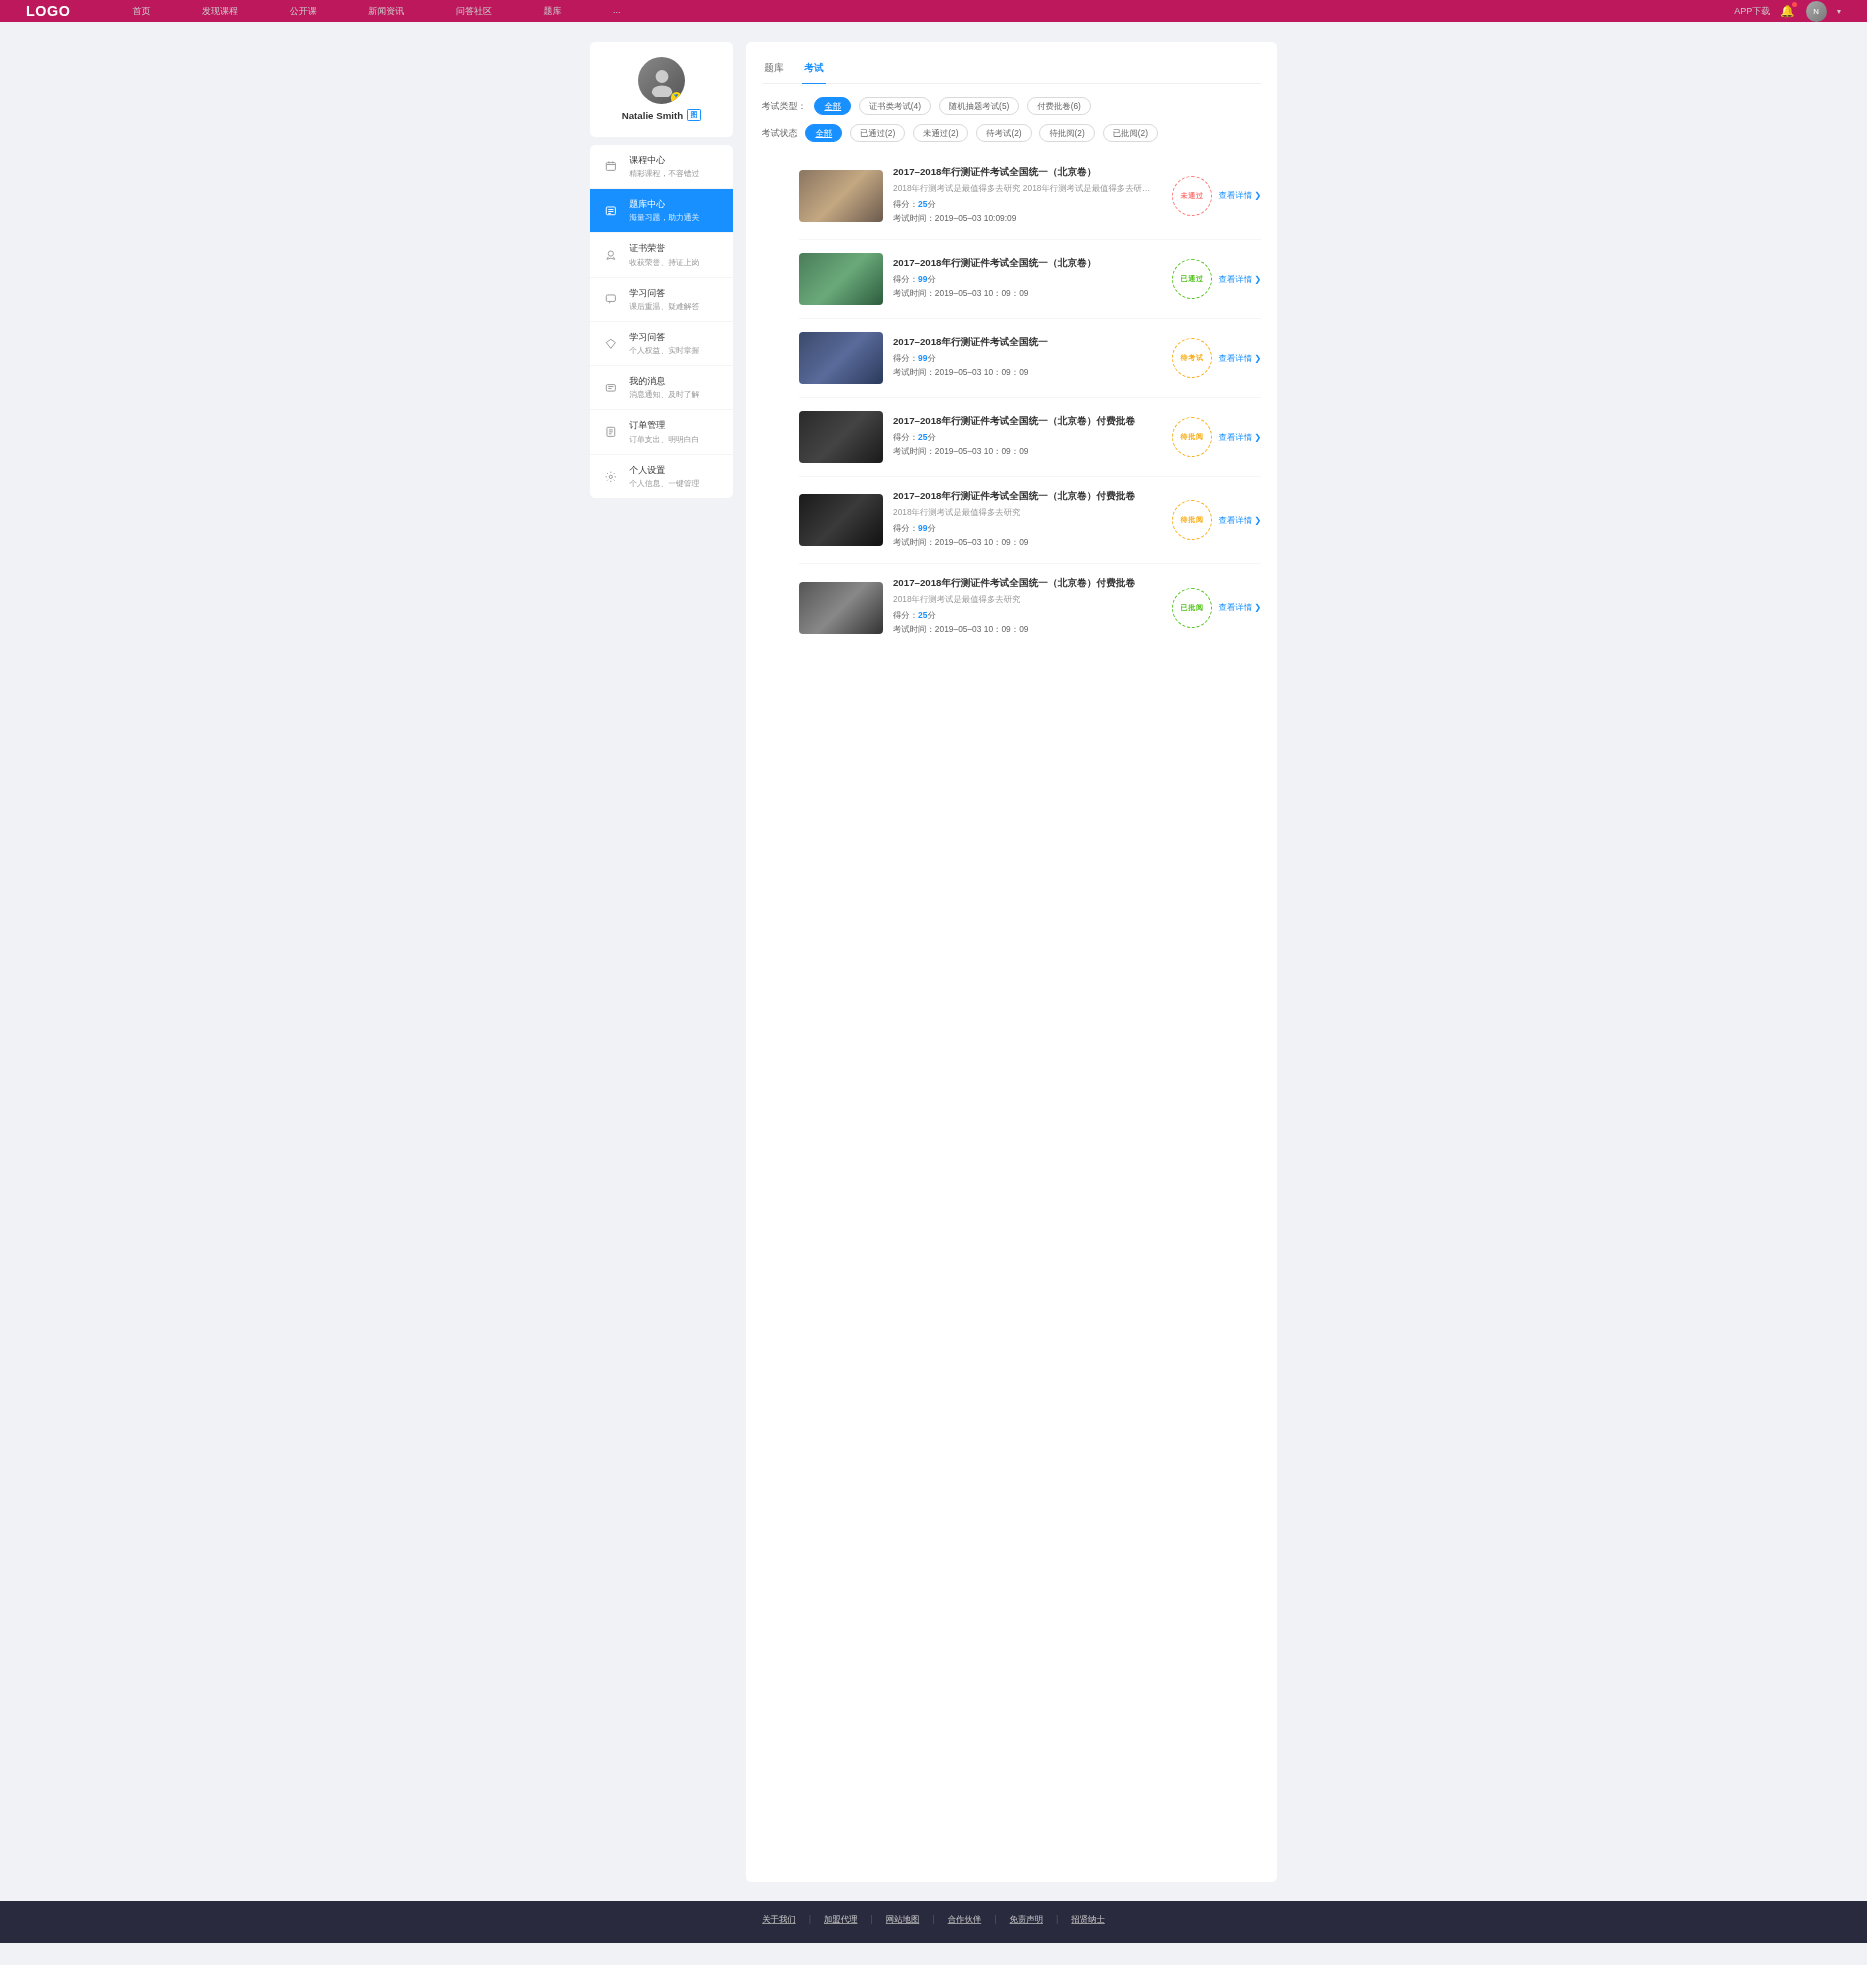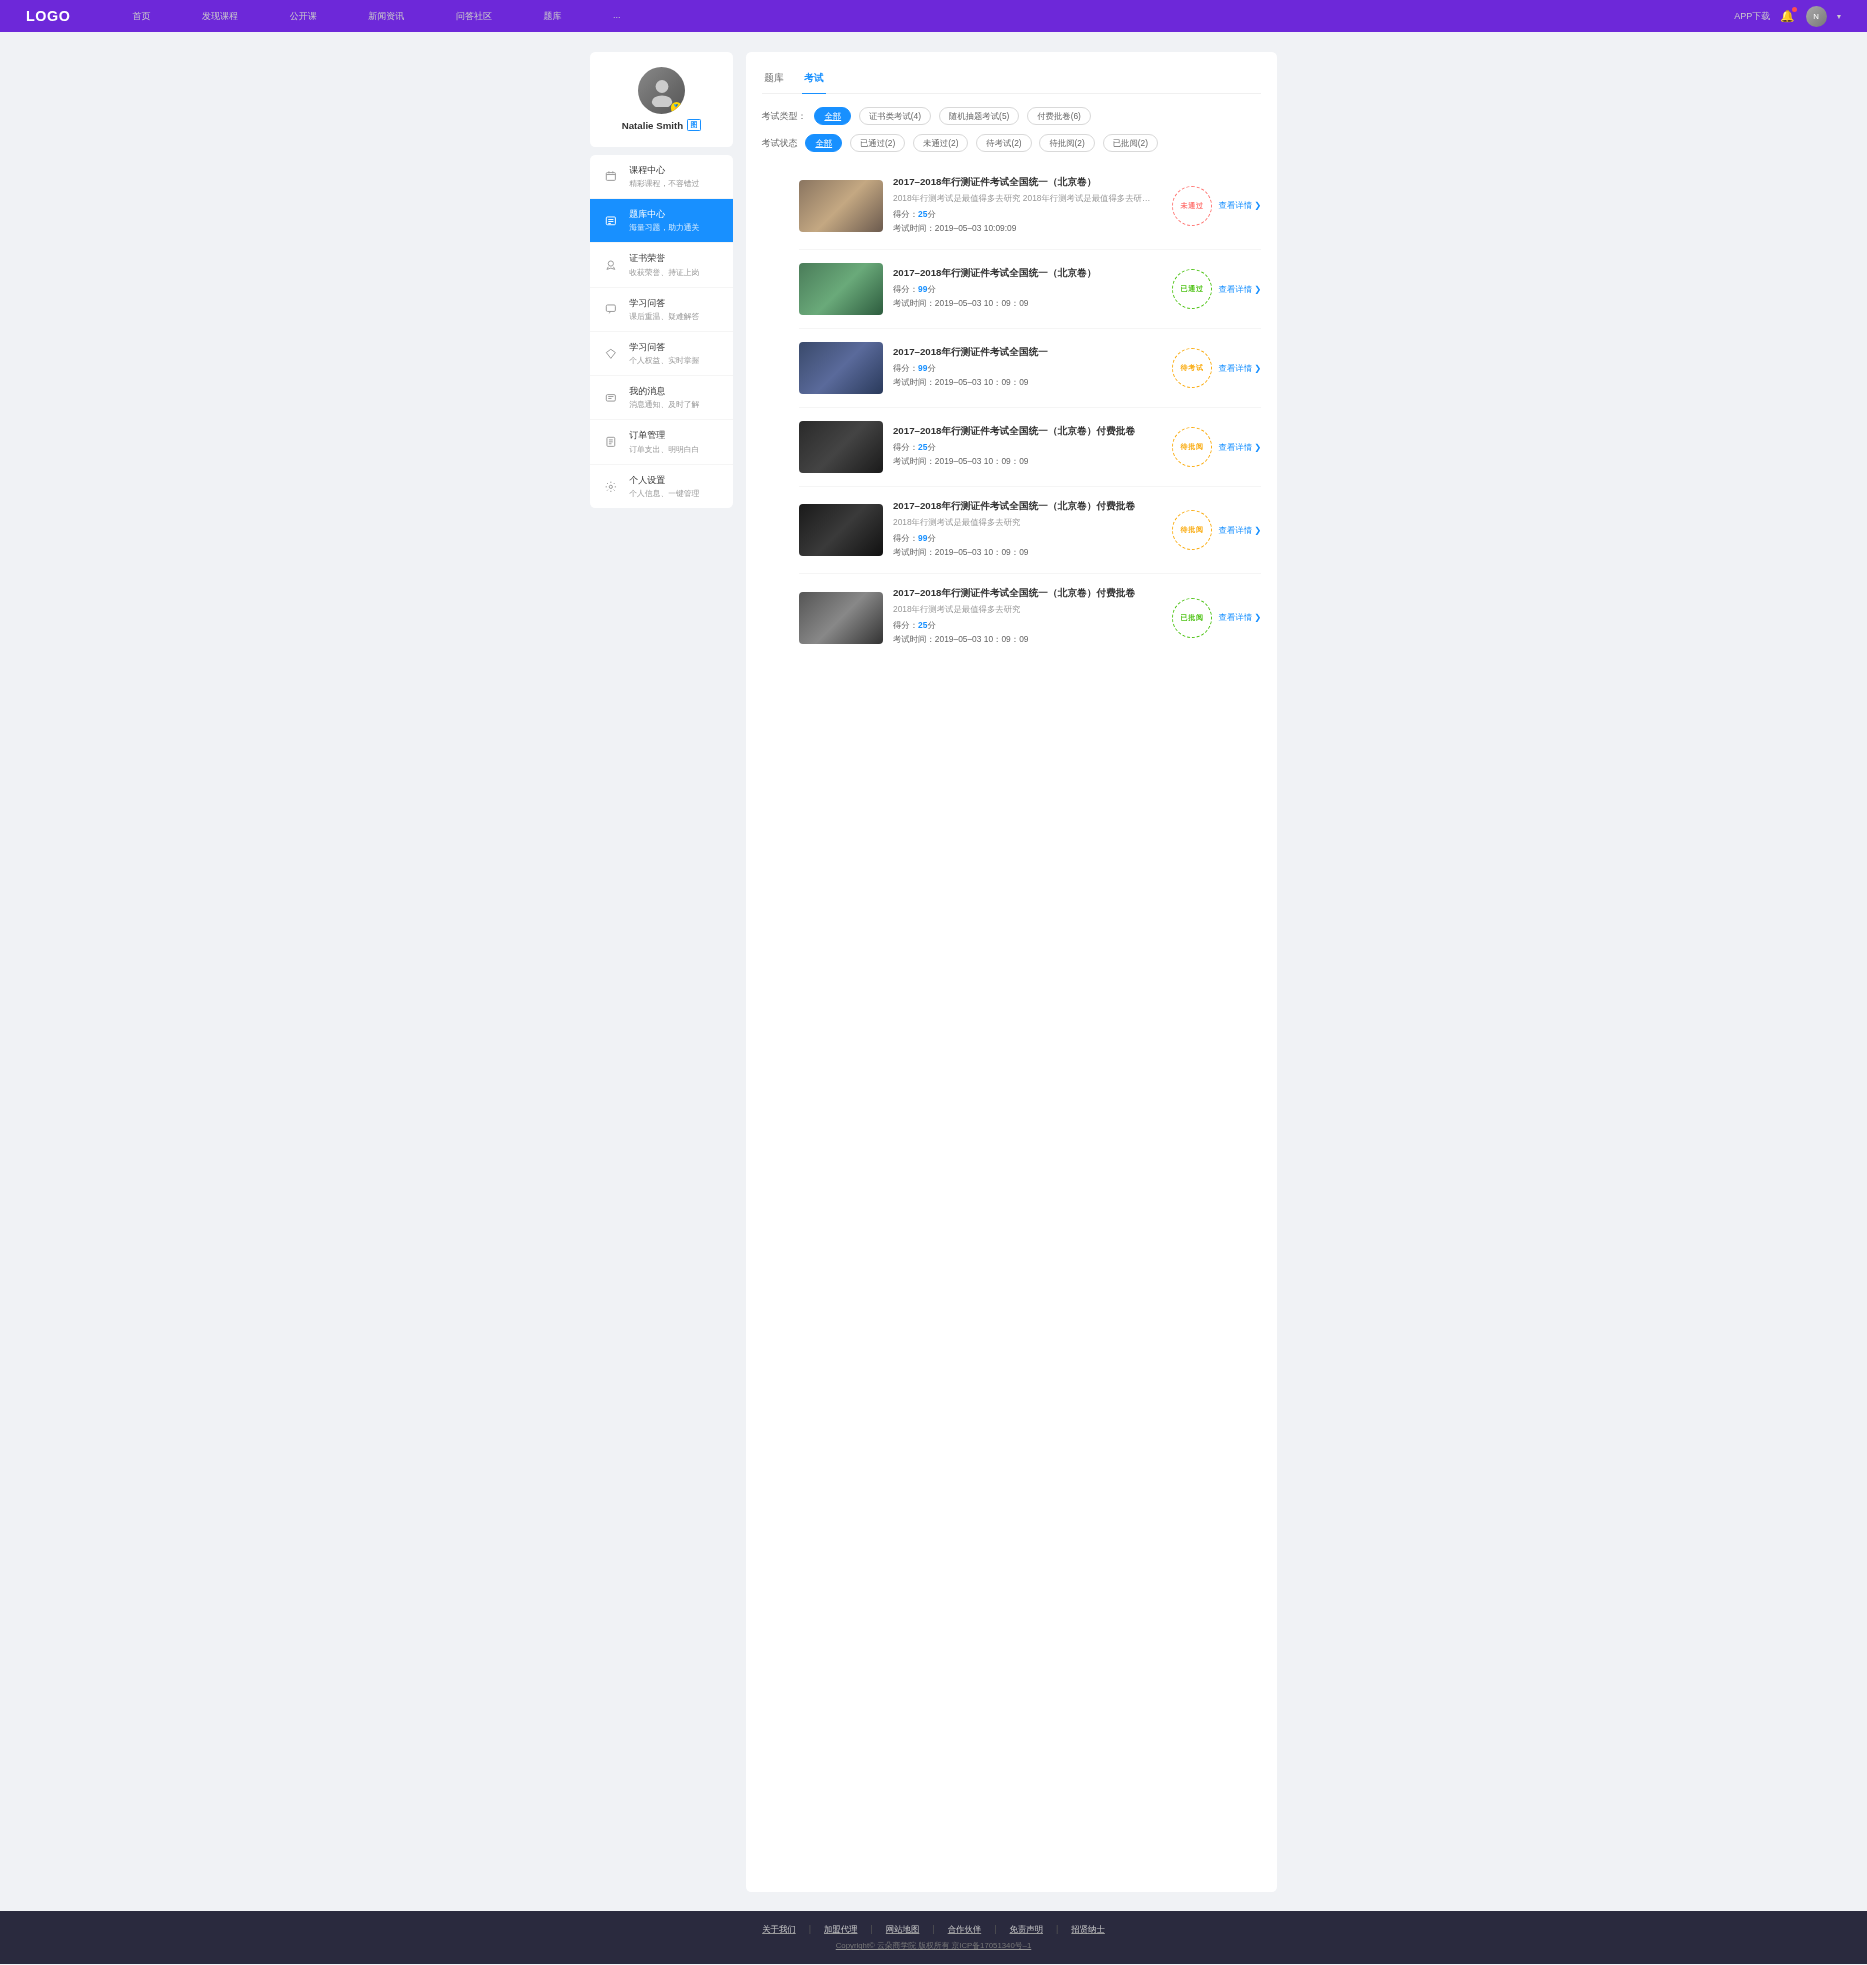--- a/index.html
+++ b/index.html
@@ -1,21 +1,21 @@
 <!DOCTYPE html>
 <html style="font-size:10.4px"><head>
   <meta charset="utf-8">
   <style>
     * { margin: 0; padding: 0; box-sizing: border-box; }
     body { font-family: "PingFang SC", "Microsoft YaHei", sans-serif; background: #f0f2f5; color: #333; font-size: 9px; }
 
     
     .navbar {
-      background: #6d28d9;
-      height: 32px;
+      background: #be185d;
+      height: 22px;
       display: flex;
       align-items: center;
       padding: 0 26px;
       position: sticky;
       top: 0;
       z-index: 100;
     }
     .navbar-logo {
       color: #fff;
       font-size: 14.3px;
@@ -616,15 +616,14 @@
       <a>加盟代理</a>
       <span class="sep">|</span>
       <a>网站地图</a>
       <span class="sep">|</span>
       <a>合作伙伴</a>
       <span class="sep">|</span>
       <a>免责声明</a>
       <span class="sep">|</span>
       <a>招贤纳士</a>
     </div>
-  <div class="footer-copy">Copyright© 云朵商学院  版权所有    京ICP备17051340号–1</div>
 </footer>
 
 
 </body></html>

